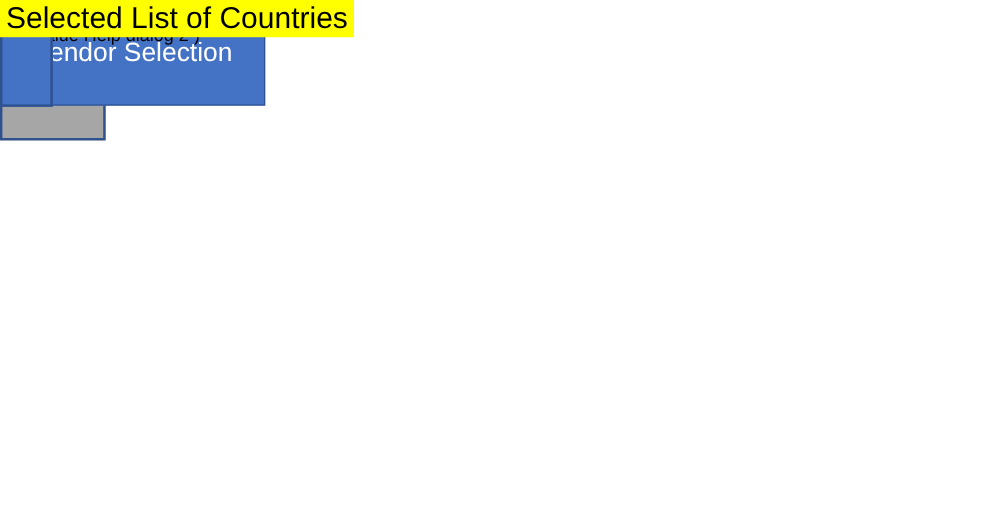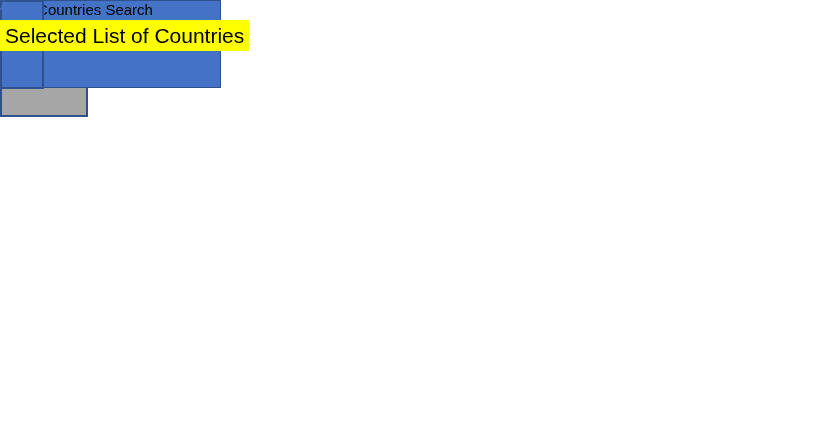--- a/index.html
+++ b/index.html
@@ -48,26 +48,25 @@
     text-align:center;
     font-size:15px;
     line-height:19.5px;
     color:var(--label-text,#000);
     white-space:nowrap;
   }
   
   .highlight{
     background:var(--highlight,#FFFF00);
     color:var(--label-text,#000);
-    font-size:21px;
+    font-size:25px;
     height:32px;
     line-height:32px;
     white-space:nowrap;
     padding:0 6px 0 2px;
-    margin-top:20px;
   }
   .fragment{color:var(--node-text,#fff);font-size:21px;position:absolute;}
 </style>
 </head>
 <body>
 
 <div id="canvas">
 
   <div class="abs line" style="left:0;top:28;width:449;height:2;"></div>
   <div class="abs line" style="left:448;top:28;width:2;height:117;"></div>

